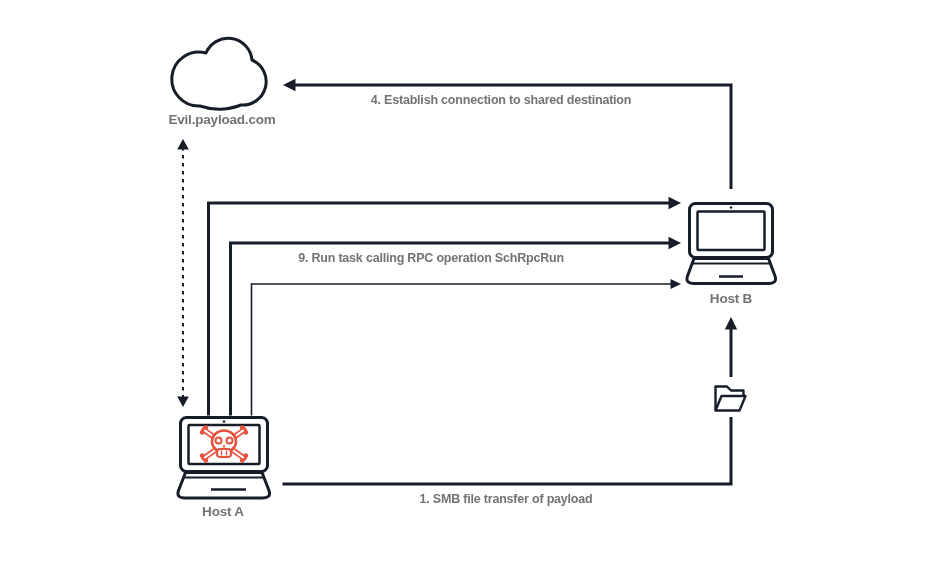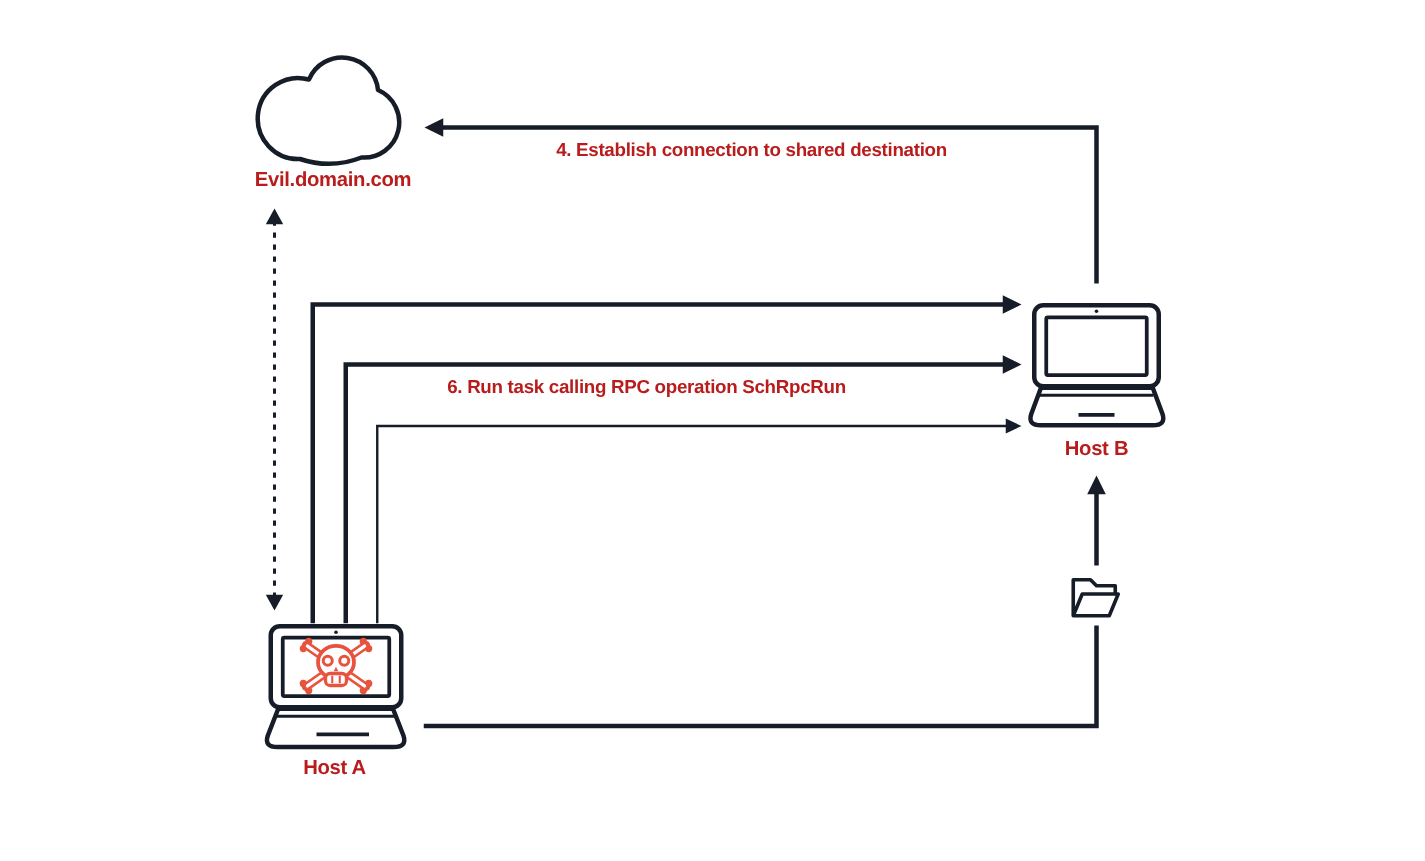--- a/index.html
+++ b/index.html
@@ -18,21 +18,21 @@
   #diagram-svg {
     position: absolute;
     left: 0;
     top: 0;
   }
   .lbl {
     position: absolute;
     transform: translateX(-50%);
     white-space: nowrap;
     font-weight: bold;
-    color: #b91c1c;
+    color: #737373;
     letter-spacing: -0.2px;
   }
   .step-lbl { font-size: 12.5px; }
   .node-lbl { font-size: 13.5px; }
 </style>
 </head>
 <body>
 
 <div id="canvas">
 
@@ -126,26 +126,27 @@
           <line x1="226.5" y1="450.5" x2="226.5" y2="455.5"></line>
         </g>
       </g>
 
       <path d="M 185.5 472.5 L 178.5 490.5 Q 176 498 185 498 H 262.5 Q 271.5 498 269 490.5 L 262 472.5 Z" fill="#ffffff" stroke="#161d28" stroke-width="3" stroke-linejoin="round"></path>
       <path d="M 184.5 477.5 H 263" stroke="#161d28" stroke-width="2" fill="none"></path>
       <path d="M 211 489.5 H 246" stroke="#161d28" stroke-width="2.5" fill="none"></path>
     </g>
   </svg>
 
-  <div class="lbl node-lbl" style="left:222px; top:112px;">Evil.domain.com</div>
+  <div class="lbl node-lbl" style="left:222px; top:112px;">Evil.payload.com</div>
 
   <div class="lbl node-lbl" style="left:731px; top:291px;text-align:center;">Host B</div>
 
   <div class="lbl node-lbl" style="left:223px; top:504px;">Host A</div>
 
   <div class="lbl step-lbl" style="left:501px; top:93px;">4. Establish connection to shared destination</div>
 
 
-  <div class="lbl step-lbl" style="left:431px; top:251px;">6. Run task calling RPC operation SchRpcRun</div>
+  <div class="lbl step-lbl" style="left:431px; top:251px;">9. Run task calling RPC operation SchRpcRun</div>
 
 
+  <div class="lbl step-lbl" style="left:506px; top:492px;">1. SMB file transfer of payload</div>
 
 </div>
 
 </body></html>

